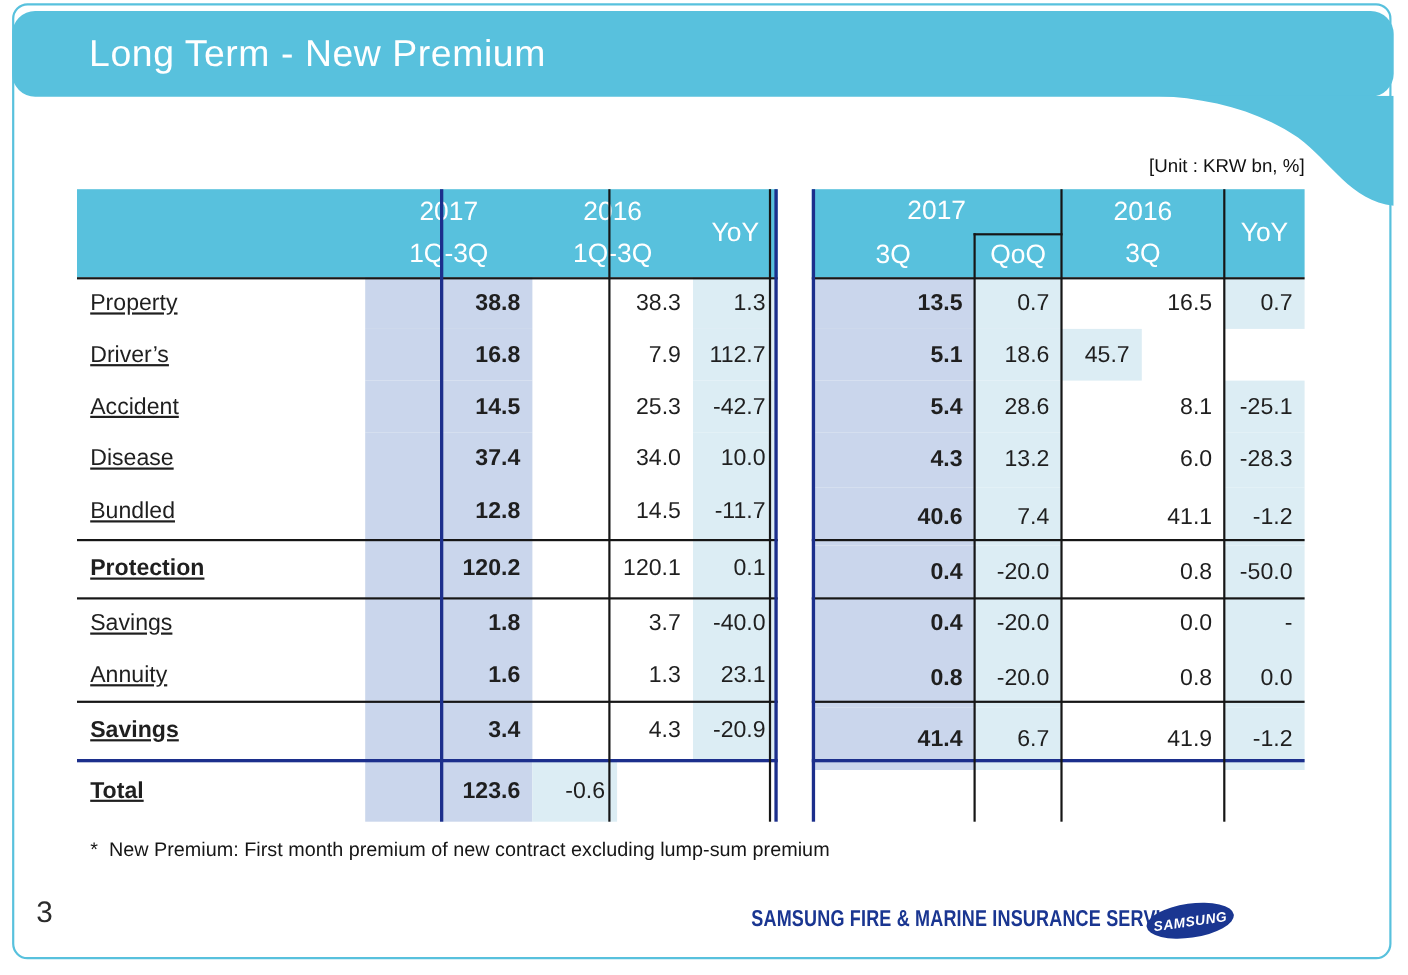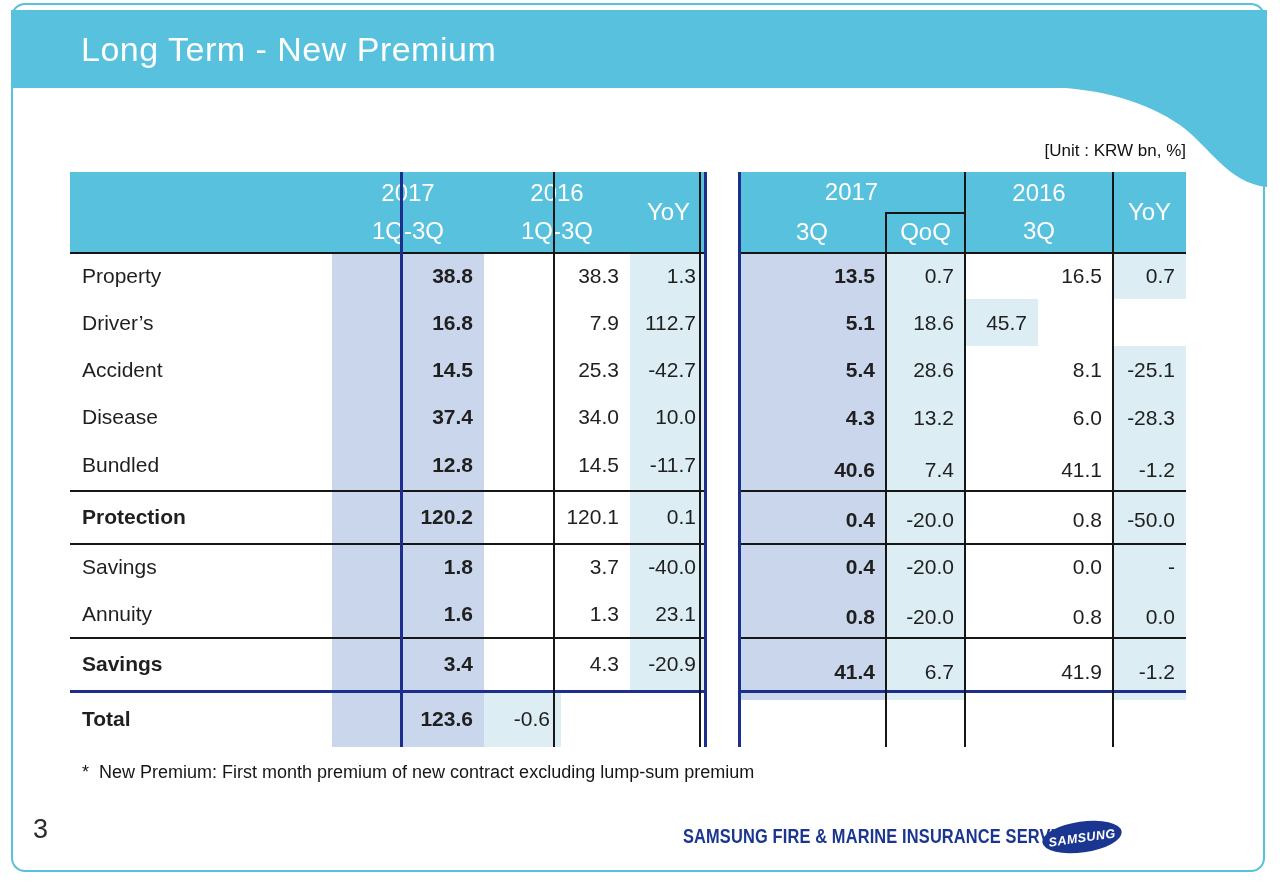--- a/index.html
+++ b/index.html
@@ -4,21 +4,21 @@
 <style>
   html,body{margin:0;padding:0;background:#ffffff;}
   body{width:1280px;height:886px;position:relative;overflow:hidden;
        font-family:"Liberation Sans","DejaVu Sans",sans-serif;color:#1f1f1f;}
   .slide{position:absolute;inset:0;background:#fff;}
 
   
   .frame{position:absolute;left:11px;top:3px;width:1254px;height:869px;
          border:2px solid var(--teal);border-radius:14px;box-sizing:border-box;}
   .header-bar{position:absolute;left:11px;top:10px;width:1256px;height:78px;
-              background:var(--teal);}
+              background:var(--teal);border-radius:21px;}
   .title{position:absolute;left:70px;top:0;height:78px;line-height:78px;
          font-size:34px;letter-spacing:.5px;color:#fff;white-space:nowrap;}
   .swoosh{position:absolute;left:1050px;top:87px;}
   .unit{position:absolute;right:94px;top:141px;font-size:17px;color:#111;}
 
   
   .tbl{position:absolute;top:172px;height:575px;}
   .tbl-left{left:70px;width:637px;}
   .tbl-right{left:738px;width:448px;}
   .thead{position:relative;height:80px;background:var(--teal);color:#fff;font-size:24px;}
@@ -26,21 +26,21 @@
          justify-content:center;box-sizing:border-box;}
   .hcell span{display:block;line-height:38px;}
   .trow{display:flex;}
   .td{display:flex;align-items:center;box-sizing:border-box;font-size:21px;overflow:hidden;}
   .lab{justify-content:flex-start;padding-left:12px;}
   .num{justify-content:flex-end;padding-right:11px;}
   .b,.rb .lab{font-weight:bold;}
   .bg-lav{background:var(--lavender);text-align:right;}
   .bg-lt{background:var(--light_teal);}
   
-  .lc1{width:262px;}.lc2{width:152px;}.lc3{width:146px;}.lc4{width:77px;}
+  .lc1{width:262px;text-decoration:underline;}.lc2{width:152px;}.lc3{width:146px;}.lc4{width:77px;}
   .rc1{width:148px;}.rc2{width:79px;}.rc3{width:148px;}.rc4{width:73px;}
   
   .hl{position:absolute;left:0;right:0;background:var(--line);display:block;z-index:5;}
   .vl{position:absolute;top:0;bottom:0;background:var(--line);display:block;z-index:5;}
   .navy{background:var(--navy) !important;}
 
   .footnote{position:absolute;left:82px;top:762px;font-size:18px;color:#161616;white-space:pre;}
   .pagenum{position:absolute;left:33px;top:814px;font-size:27px;color:#2b2b2b;}
   .footer-co{position:absolute;left:683px;top:824px;font-size:21px;font-weight:bold;
              color:var(--footer_navy);white-space:nowrap;transform:scaleX(.78);

